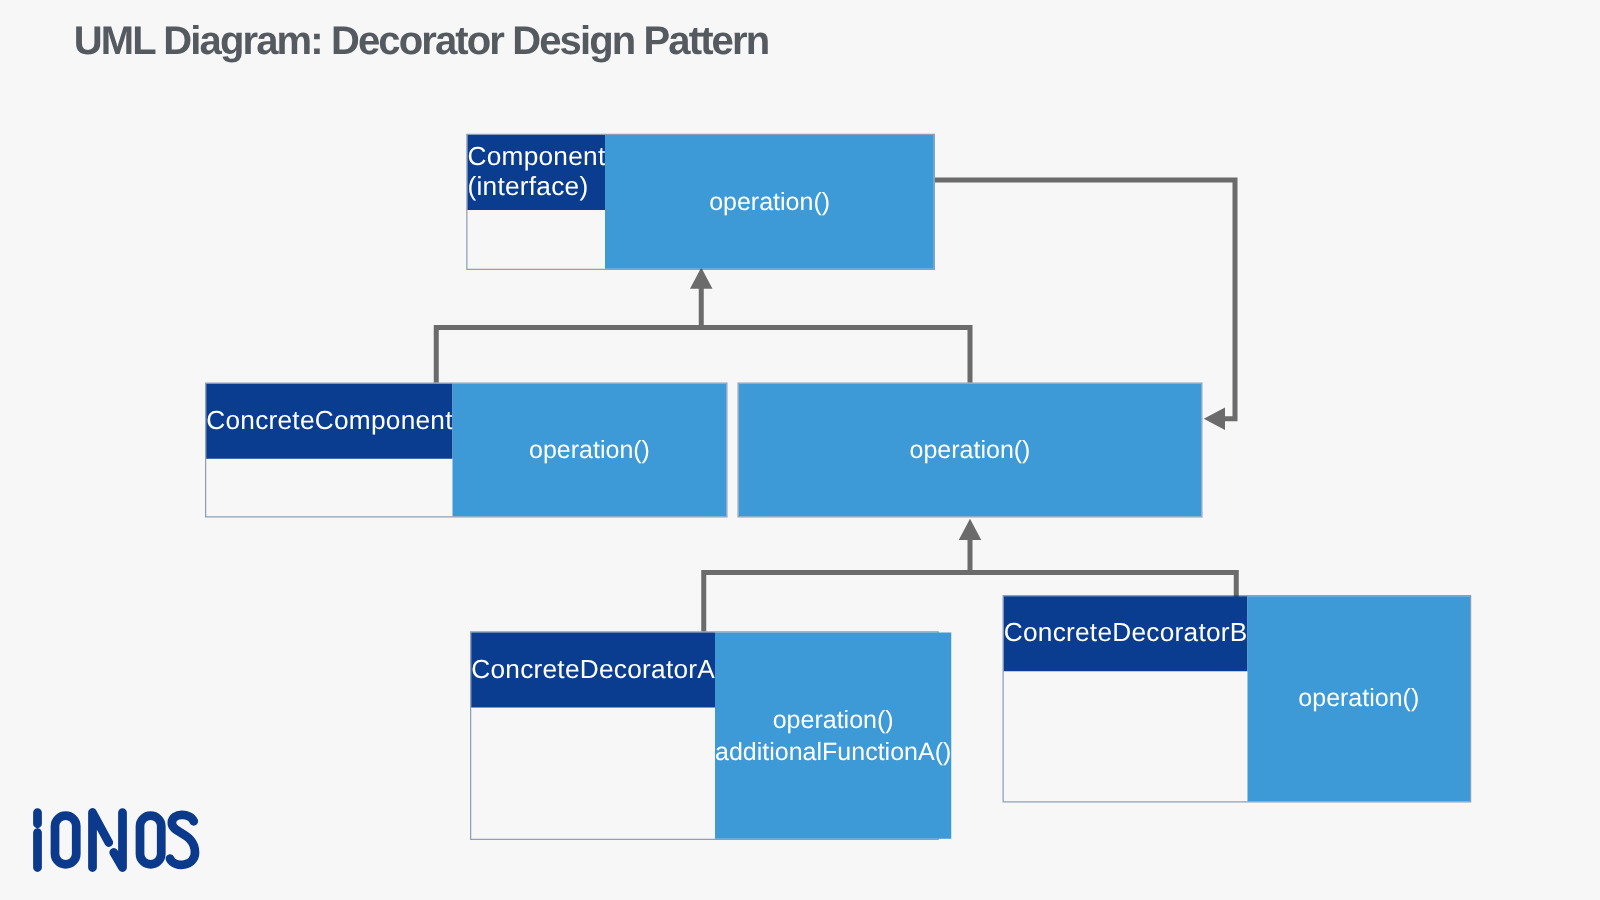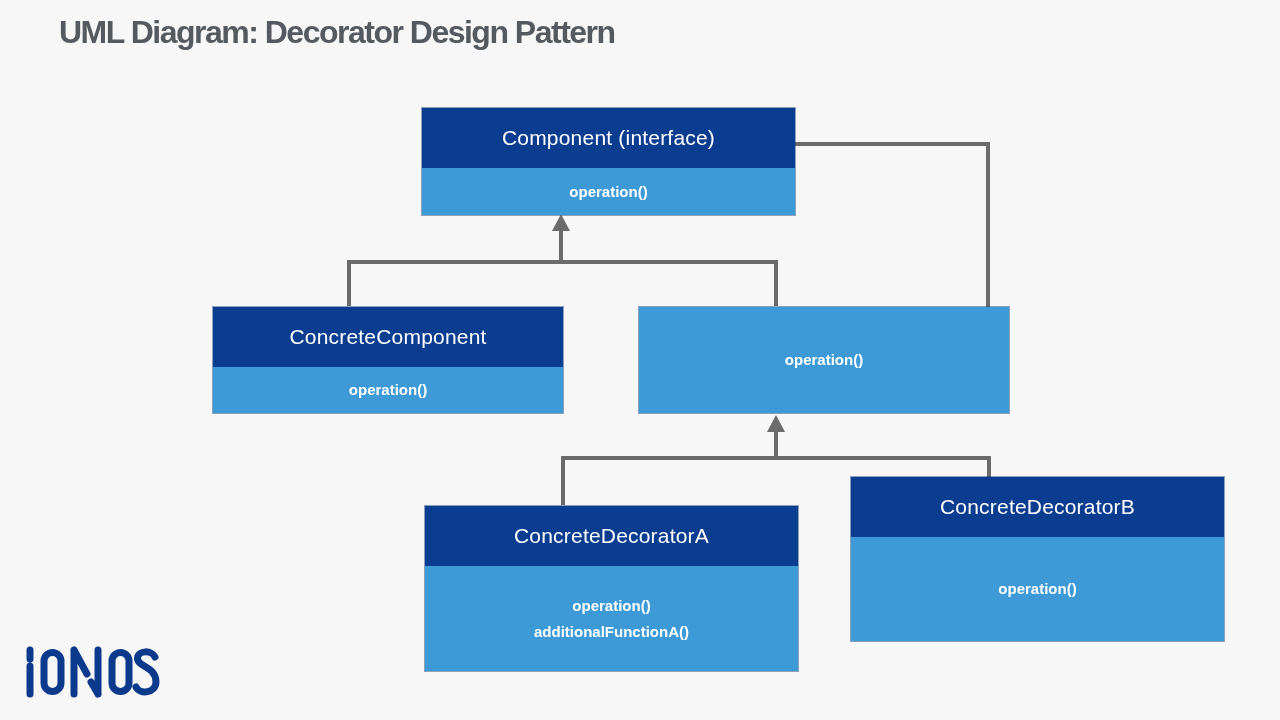--- a/index.html
+++ b/index.html
@@ -39,49 +39,47 @@
     fill:none;
     stroke-linejoin:miter;
   }
   .arrowhead{
     fill:var(--connector);
     stroke:none;
   }
   .uml-class{
     position:absolute;
     display:flex;
-    flex-direction:column;
+    flex-direction:row;
     border:1px solid rgba(10,50,110,0.45);
-    margin-left:48px;
   }
   .uml-class-header{
     height:60px;
     flex:0 0 60px;
     background:var(--class-header);
     color:var(--class-text);
     display:flex;
     align-items:center;
     justify-content:center;
     font-size:21px;
     letter-spacing:0.2px;
   }
   .uml-class-body{
     flex:1;
     background:var(--class-body);
     color:var(--class-text);
     display:flex;
     flex-direction:column;
     align-items:center;
     justify-content:center;
-    font-size:15px;
+    font-size:20px;
     line-height:26px;
-    font-weight:bold;
   }
   #box-component{left:373px;top:107px;width:375px;height:109px;}
-  #box-concrete-component{left:164px;top:306px;width:352px;height:108px;}
+  #box-concrete-component{left:164px;top:306px;width:418px;height:108px;}
   #box-decorator{left:590px;top:306px;width:372px;height:108px;}
   #box-concrete-decorator-a{left:376px;top:505px;width:375px;height:167px;}
   #box-concrete-decorator-b{left:802px;top:476px;width:375px;height:166px;}
   .logo{
     position:absolute;
     left:22px;top:646px;
     width:150px;height:52px;
   }
   .logo-stroke{
     stroke:var(--logo-blue);

